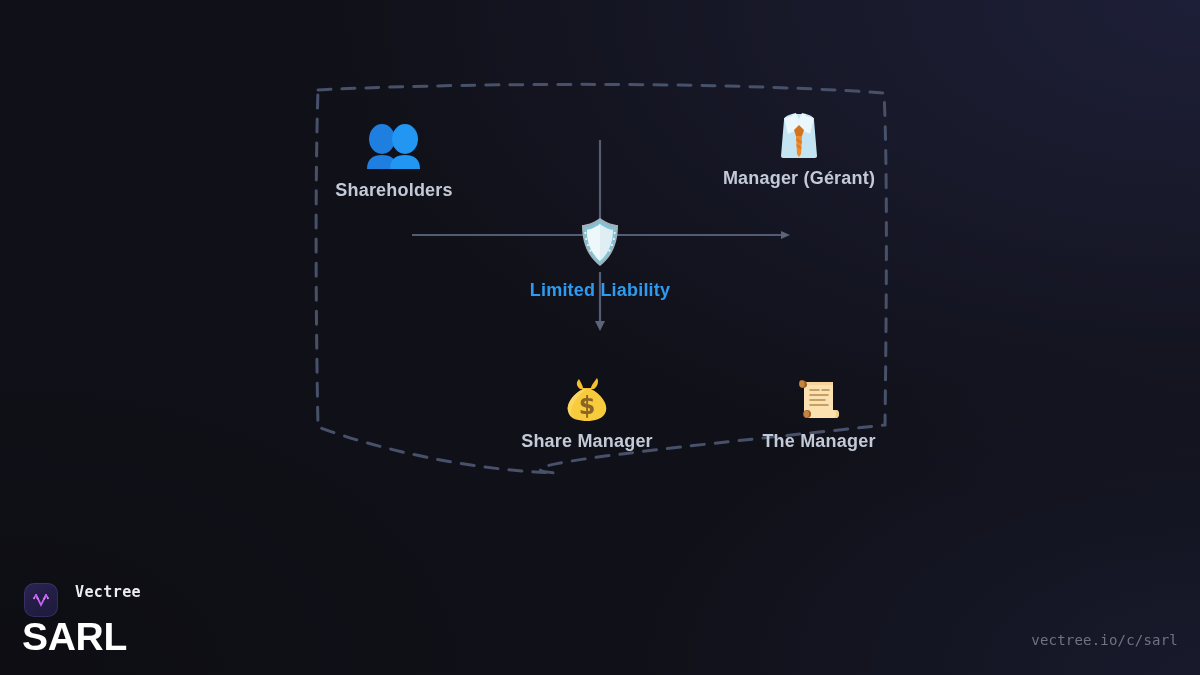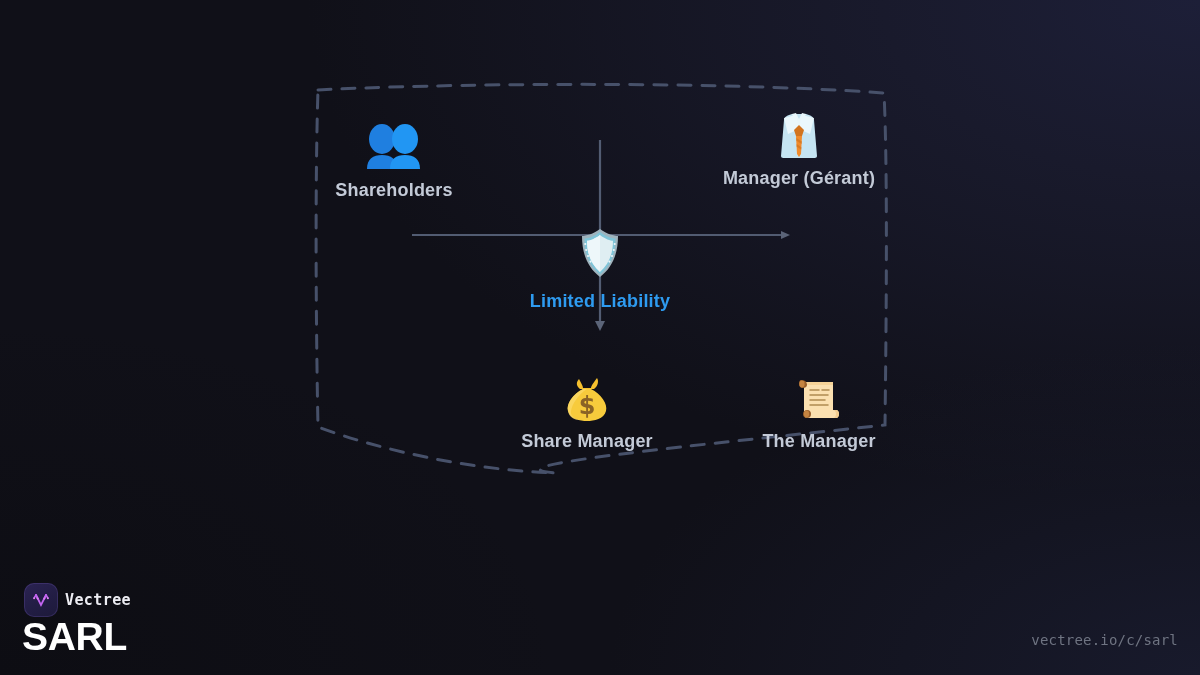--- a/index.html
+++ b/index.html
@@ -67,34 +67,34 @@
     white-space:nowrap;
   }
   .node-label.accent { color:#2e9bf0; }
 
   
   .node-icon svg { display:block; margin:0 auto; }
 
   
   #node-shareholders { left:394px; top:124px; }
   #node-manager      { left:799px; top:112px; }
-  #node-liability    { left:600px; top:227px; }
+  #node-liability    { left:600px; top:216px; }
   #node-capital      { left:587px; top:375px; }
   #node-statutes     { left:819px; top:375px; }
 
   #node-liability .node-icon { height:52px; }
   #node-liability .node-label { margin-top:12px; }
 
   
   #footer { position:absolute; left:0; bottom:0; width:1200px; height:110px; }
 
   #brand-row {
     position:absolute;
     left:24px; top:18px;
-    display:flex; align-items:center; gap:7px;
+    display:flex; align-items:flex-start; gap:17px;
   }
   #brand-logo {
     width:34px; height:34px;
     border-radius:10px;
     background:linear-gradient(150deg,#2b2352 0%,#221d44 55%,#1d1a3a 100%);
     display:flex; align-items:center; justify-content:center;
     box-shadow:0 0 0 1px rgba(140,110,220,.20) inset;
     flex:0 0 auto;
   }
   #brand-name {

